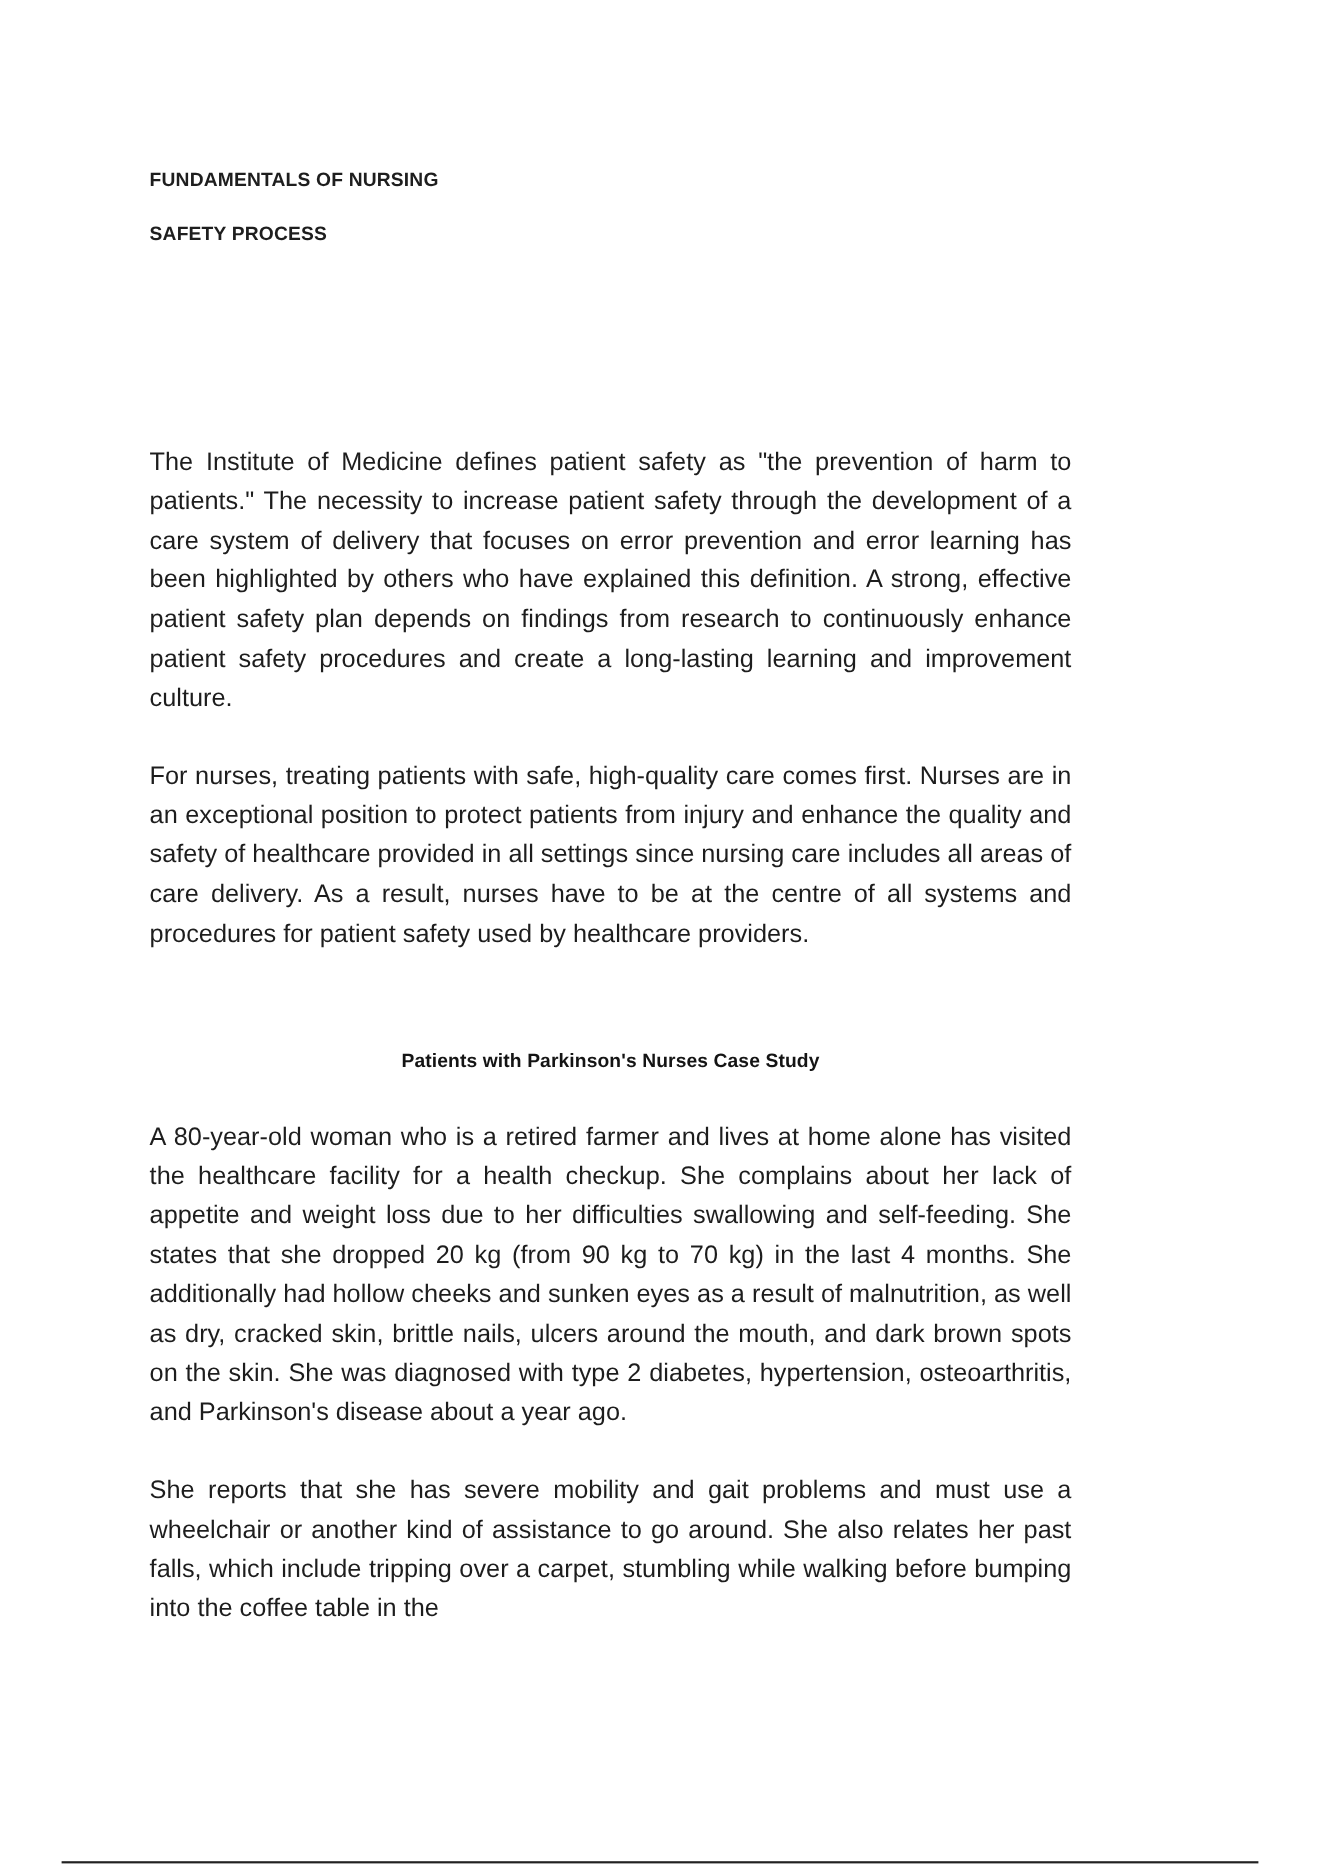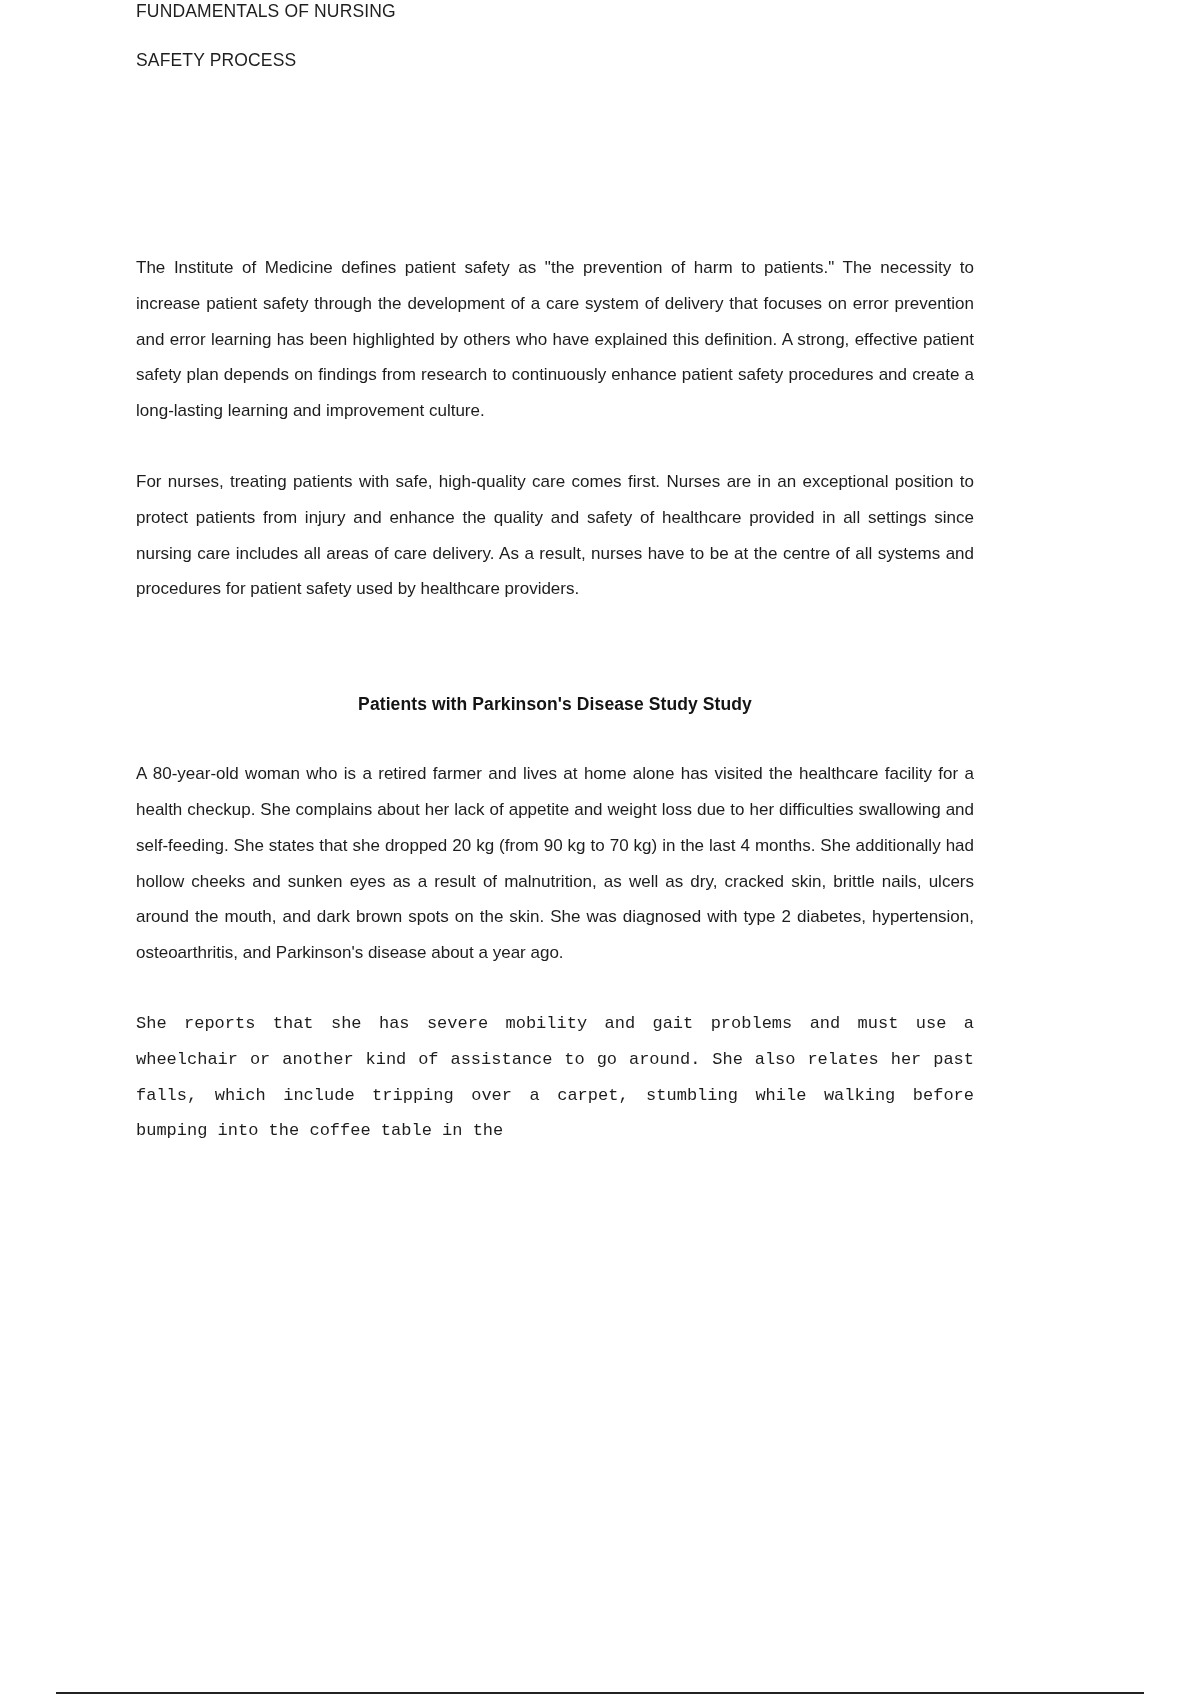--- a/index.html
+++ b/index.html
@@ -28,48 +28,49 @@
   }
 
   .content {
     position: absolute;
     left: 136px;
     top: 0;
     width: 838px;
   }
 
   .heading-block {
+    padding-top: 152px;
+    font-weight: bold;
   }
 
   .heading-line {
     font-size: 17.5px;
     line-height: 22px;
     letter-spacing: 0.15px;
     color: #1e1e1e;
     margin: 0 0 27px 0;
     white-space: nowrap;
   }
 
   .gap-after-headings {
     height: 152px;
   }
 
   p.body-par {
-    font-size: 17px;
+    font-size: 23px;
     line-height: 35.8px;
     color: #1d1d1d;
     text-align: justify;
     text-justify: inter-word;
     margin: 0 0 35px 0;
     hyphens: none;
   }
 
   p.body-par:last-child {
     margin-bottom: 0;
-    font-family: Liberation Mono, monospace;
   }
 
   .section-heading {
     font-size: 17.5px;
     line-height: 30px;
     font-weight: bold;
     text-align: center;
     color: #141414;
     margin: 36px 0 37px 0;
     letter-spacing: 0.1px;
@@ -98,21 +99,21 @@
     </div>
 
     <div class="gap-after-headings"></div>
 
     <p class="body-par">The Institute of Medicine defines patient safety as "the prevention of harm to patients." The necessity to increase patient safety through the development of a care system of delivery that focuses on error prevention and error learning has been highlighted by others who have explained this definition. A strong, effective patient safety plan depends on findings from research to continuously enhance patient safety procedures and create a long-lasting learning and improvement culture.</p>
 
     <p class="body-par">For nurses, treating patients with safe, high-quality care comes first. Nurses are in an exceptional position to protect patients from injury and enhance the quality and safety of healthcare provided in all settings since nursing care includes all areas of care delivery. As a result, nurses have to be at the centre of all systems and procedures for patient safety used by healthcare providers.</p>
 
     <div class="spacer-small"></div>
 
-    <div class="section-heading">Patients with Parkinson's Disease Study Study</div>
+    <div class="section-heading">Patients with Parkinson's Nurses Case Study</div>
 
     <p class="body-par">A 80-year-old woman who is a retired farmer and lives at home alone has visited the healthcare facility for a health checkup. She complains about her lack of appetite and weight loss due to her difficulties swallowing and self-feeding. She states that she dropped 20 kg (from 90 kg to 70 kg) in the last 4 months. She additionally had hollow cheeks and sunken eyes as a result of malnutrition, as well as dry, cracked skin, brittle nails, ulcers around the mouth, and dark brown spots on the skin. She was diagnosed with type 2 diabetes, hypertension, osteoarthritis, and Parkinson's disease about a year ago.</p>
 
     <p class="body-par">She reports that she has severe mobility and gait problems and must use a wheelchair or another kind of assistance to go around. She also relates her past falls, which include tripping over a carpet, stumbling while walking before bumping into the coffee table in the</p>
 
   </div>
 
   <div class="bottom-rule"></div>
 </div>
 

